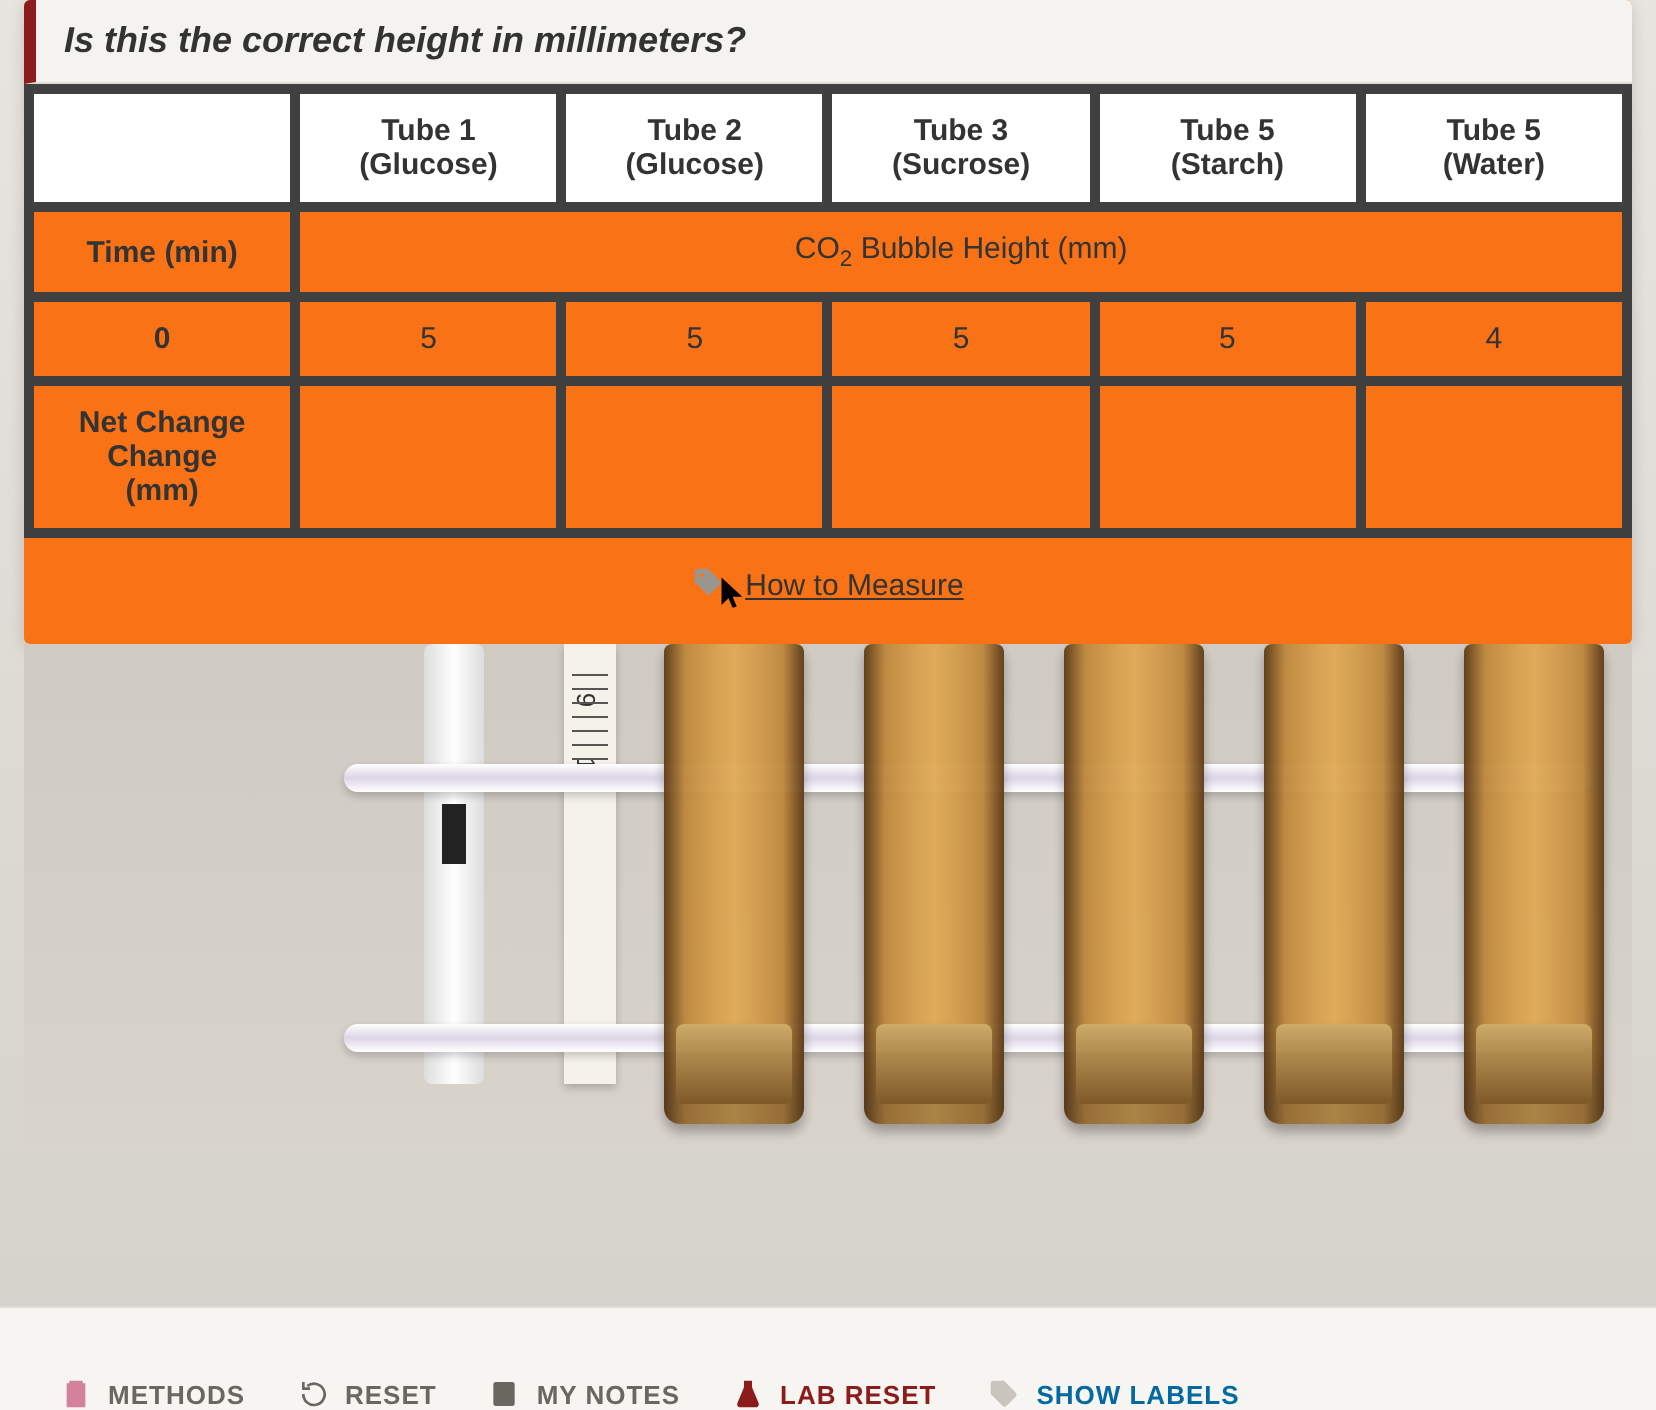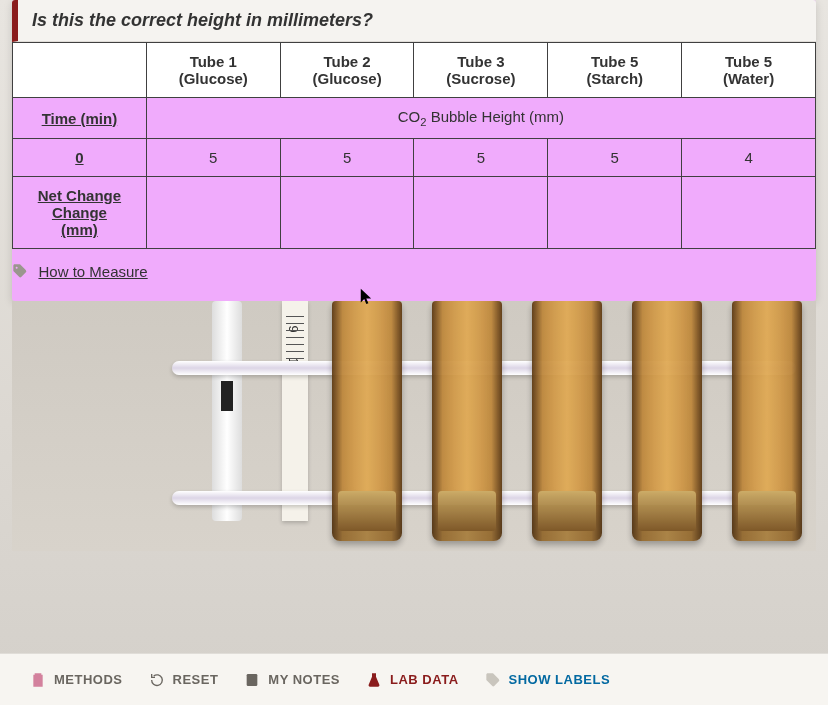--- a/index.html
+++ b/index.html
@@ -5,21 +5,21 @@
   * { box-sizing: border-box; margin: 0; padding: 0; }
   body {
     font-family: Arial, Helvetica, sans-serif;
     width: 828px;
     height: 705px;
     background: linear-gradient(180deg, #e8e5e0 0%, #dcd8d2 60%, #d4d0ca 100%);
     overflow: hidden;
     position: relative;
   }
   .panel {
-    background: #f0abfc;
+    background: #f97316;
     margin: 0 12px;
     box-shadow: 0 2px 8px rgba(0,0,0,0.15);
     border-radius: 3px;
     overflow: hidden;
   }
   .question-bar {
     border-left: 6px solid #8a1c1c;
     padding: 10px 14px;
     background: #f5f3f0;
     border-bottom: 1px solid #e0ddd8;
@@ -29,42 +29,43 @@
     font-weight: bold;
     color: #333;
     font-size: 18px;
   }
   table.data {
     width: 100%;
     border-collapse: collapse;
     table-layout: fixed;
   }
   table.data th, table.data td {
-    border: 1px solid #404040;
+    border: 5px solid #404040;
     padding: 10px 6px;
     text-align: center;
     font-size: 15px;
     color: #333;
   }
   table.data th { font-weight: bold; background: #fff; }
-  .rowhead { font-weight: bold; text-decoration: underline; }
+  .rowhead { font-weight: bold; }
   .spanner { font-weight: normal; }
   .active-cell-wrap { padding: 4px !important; }
   .active-cell {
     border: 2px solid #d9674a;
     border-left: 10px solid #8a1c1c;
     height: 36px;
     width: 100%;
     display: block;
     background: #fff;
     outline: none;
     font-size: 15px;
     text-align: center;
   }
   .howto {
+    text-align: center;
     padding: 14px 0 18px 0;
   }
   .howto a {
     color: #333;
     text-decoration: underline;
     font-size: 15px;
   }
   .tag-icon {
     display: inline-block;
     vertical-align: middle;
@@ -132,21 +133,21 @@
     pointer-events: none;
     z-index: 50;
   }
   .bottom-bar {
     position: absolute;
     left: 0; right: 0; bottom: 0;
     height: 52px;
     background: #f7f5f1;
     border-top: 1px solid #e0ddd8;
     display: flex;
-    align-items: center;
+    align-items: flex-end;
     gap: 26px;
     padding: 0 30px;
   }
   .bb-item {
     display: flex;
     align-items: center;
     gap: 8px;
     color: #6a6660;
     font-size: 13px;
     font-weight: bold;
@@ -261,21 +262,21 @@
   <div class="bb-item">
     <span class="bb-icon"><svg viewBox="0 0 24 24" width="16" height="16">
           <rect x="4" y="3" width="16" height="18" rx="2" fill="#6a6660"></rect>
         </svg></span>
     <span>MY NOTES</span>
   </div>
   <div class="bb-item active">
     <span class="bb-icon"><svg viewBox="0 0 24 24" width="16" height="16">
           <path fill="#8a1c1c" d="M9 2h6v5l5 12c.5 1.2-.4 3-2 3H6c-1.6 0-2.5-1.8-2-3l5-12V2z"></path>
         </svg></span>
-    <span>LAB DATA</span>
+    <span>LAB RESET</span>
   </div>
   <div class="bb-item disabled">
     <span class="bb-icon"><svg viewBox="0 0 24 24" width="16" height="16">
           <path fill="#c9c5bd" d="M21 11l-9-9H4c-1 0-2 1-2 2v8l9 9c.8.8 2 .8 2.8 0l7-7c.8-.8.8-2 0-2.8z"></path>
         </svg></span>
     <span>SHOW LABELS</span>
   </div>
 </div>
 
 </body></html>

